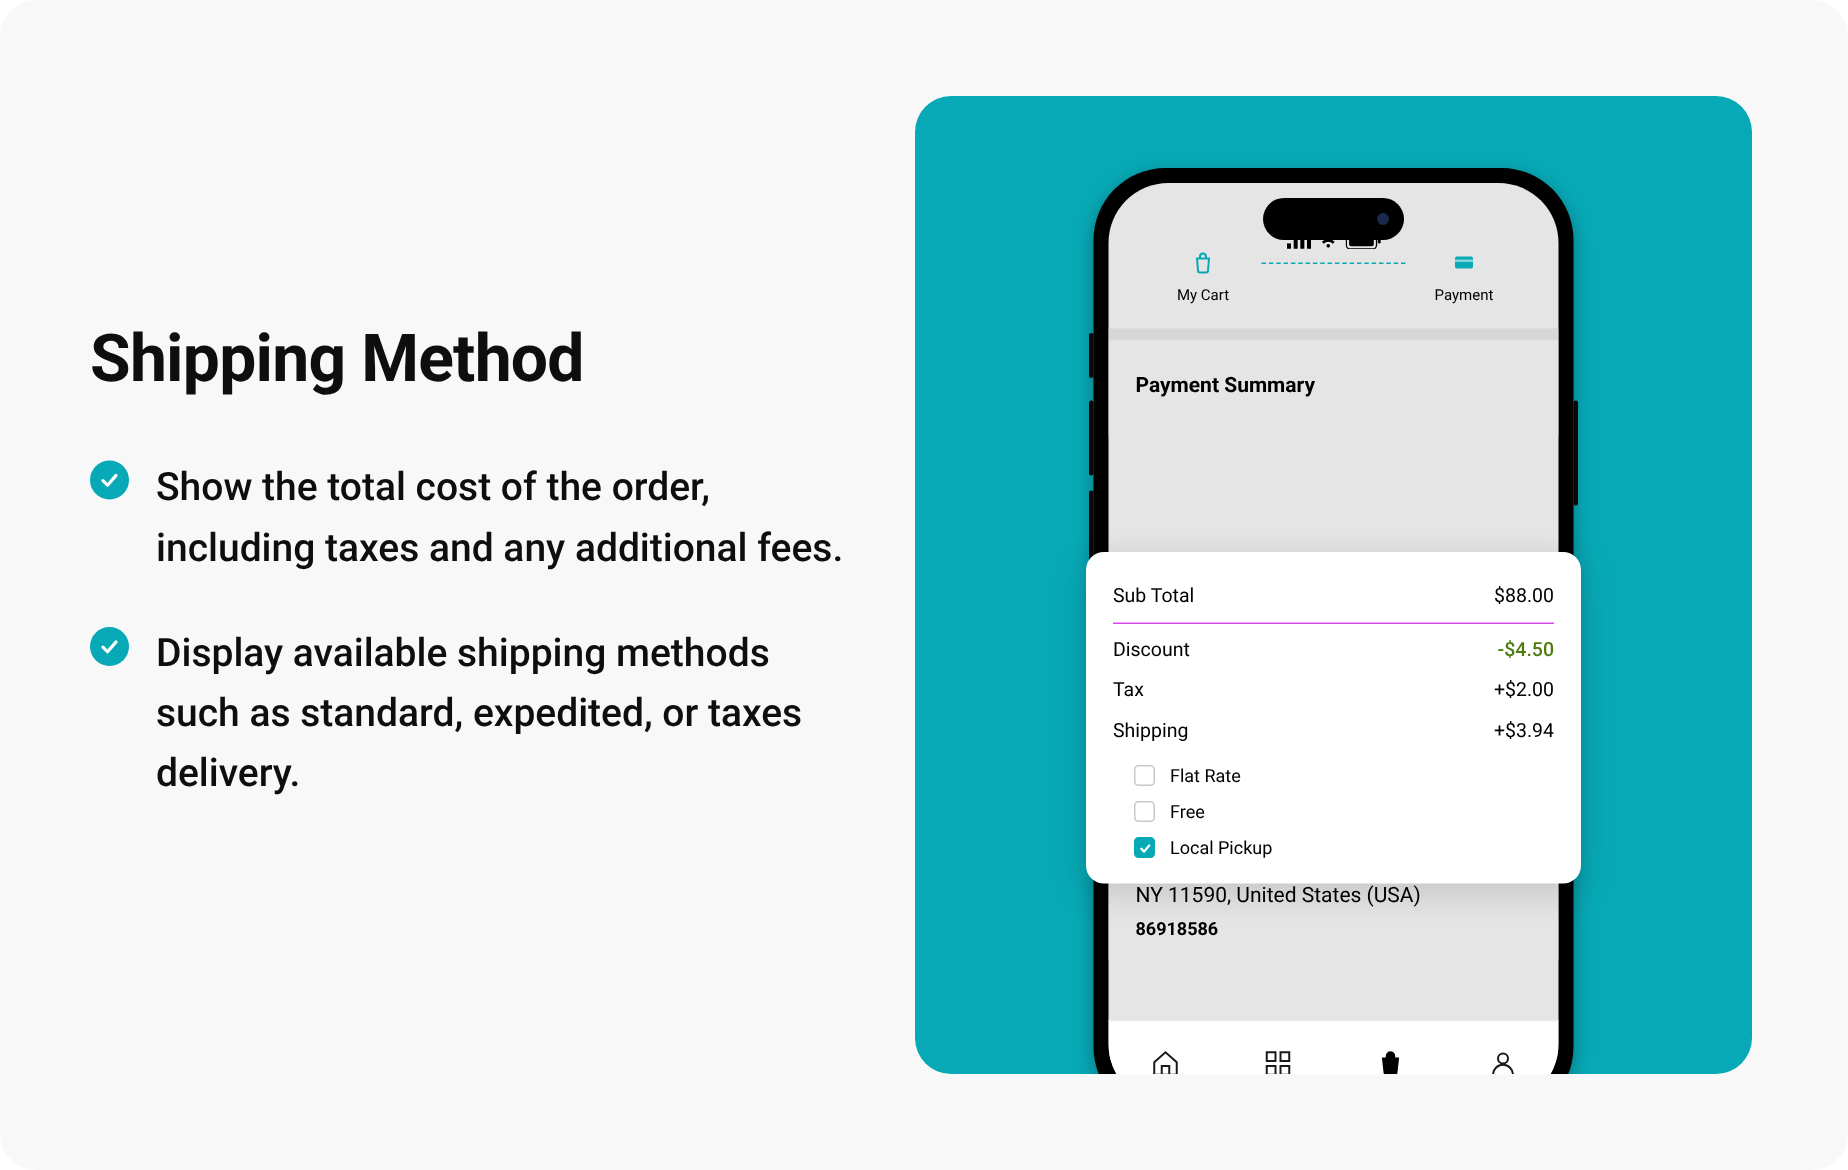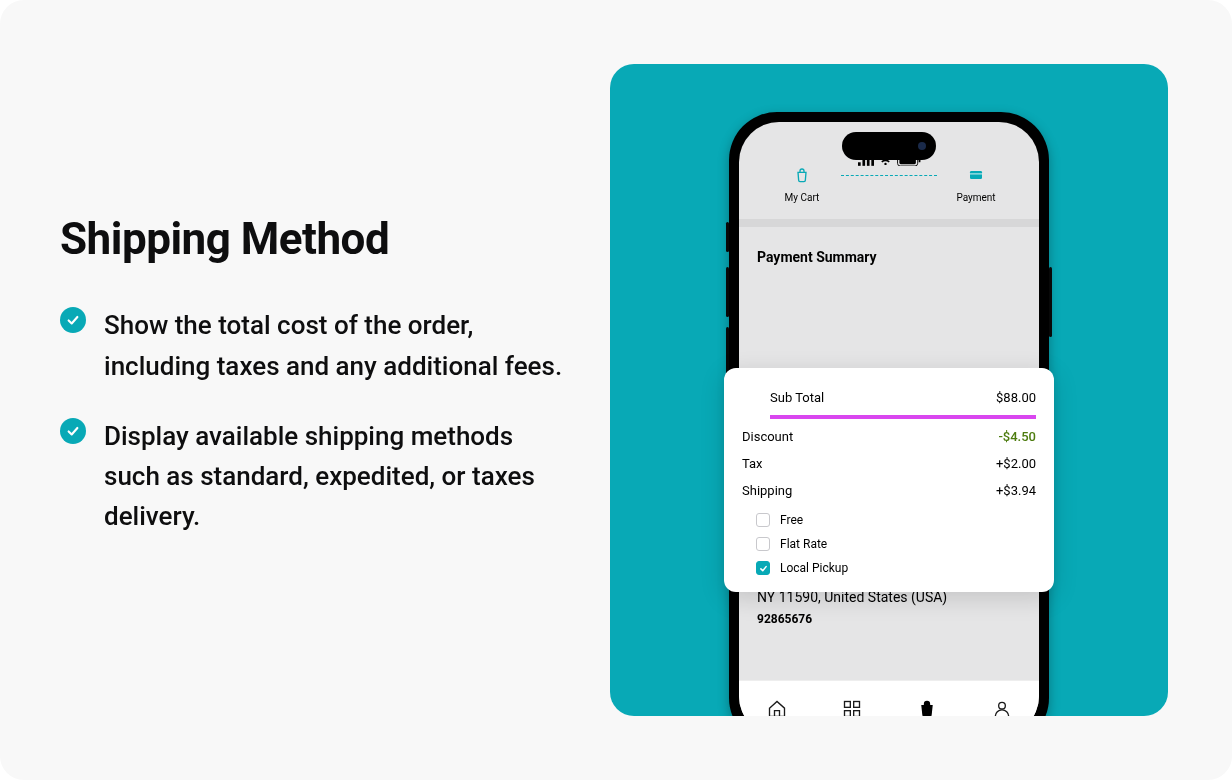--- a/index.html
+++ b/index.html
@@ -168,21 +168,21 @@
   left: 50%;
   transform: translateX(-50%);
   top: 256px;
   padding: 16px 18px 12px;
   z-index: 5;
 }
 .sum-row {
   display: flex; justify-content: space-between;
   font-size: 13px; color: #000; padding: 6px 0;
 }
-.sum-row.subtotal { border-bottom: 4px solid #d946ef; padding-bottom: 10px; margin-bottom: 4px; margin-left: 28px; }
+.sum-row.subtotal { border-bottom: 1px solid #d946ef; padding-bottom: 10px; margin-bottom: 4px; }
 .sum-row .green { color: #4d7c0f; font-weight: 500; }
 .ship-opts { margin-top: 4px; }
 .ship-opt {
   display: flex; align-items: center; gap: 10px;
   padding: 5px 0 5px 14px; font-size: 12px; color: #000;
 }
 .ship-check {
   width: 14px; height: 14px; border-radius: 3px;
   border: 1.5px solid #c8c8cc; flex-shrink: 0;
   display: flex; align-items: center; justify-content: center;
@@ -300,21 +300,21 @@
               <span>$89.00</span>
             </div>
 
             <div class="section-gap"></div>
             <div class="billing">
               <div class="billing-head">
                 <span class="billing-title">Billing Address</span>
                 <span class="billing-default">Default</span>
               </div>
               <div class="billing-addr">100 Jericho Turnpike, Westbury, New York, NY 11590, United States (USA)</div>
-              <div class="billing-phone">92865676</div>
+              <div class="billing-phone">86918586</div>
             </div>
           </div>
 
           <div class="bottom-nav">
             <div class="nav-item">
               <svg viewBox="0 0 24 24">
                   <path d="M3 11 L12 3 L21 11 V21 H3 Z M9 21 V14 H15 V21"></path>
                 </svg>
             </div>
             <div class="nav-item">
@@ -353,25 +353,25 @@
           <span>Tax</span>
           <span>+$2.00</span>
         </div>
         <div class="sum-row">
           <span>Shipping</span>
           <span>+$3.94</span>
         </div>
         <div class="ship-opts">
           <div class="ship-opt">
             <span class="ship-check"></span>
-            <span>Free</span>
+            <span>Flat Rate</span>
           </div>
           <div class="ship-opt">
             <span class="ship-check"></span>
-            <span>Flat Rate</span>
+            <span>Free</span>
           </div>
           <div class="ship-opt">
             <span class="ship-check checked">
               <svg viewBox="0 0 12 12">
                   <path d="M2.5 6.5 L5 9 L9.5 3.5" stroke="#fff" stroke-width="2" fill="none" stroke-linecap="round" stroke-linejoin="round"></path>
                 </svg>
             </span>
             <span>Local Pickup</span>
           </div>
         </div>

